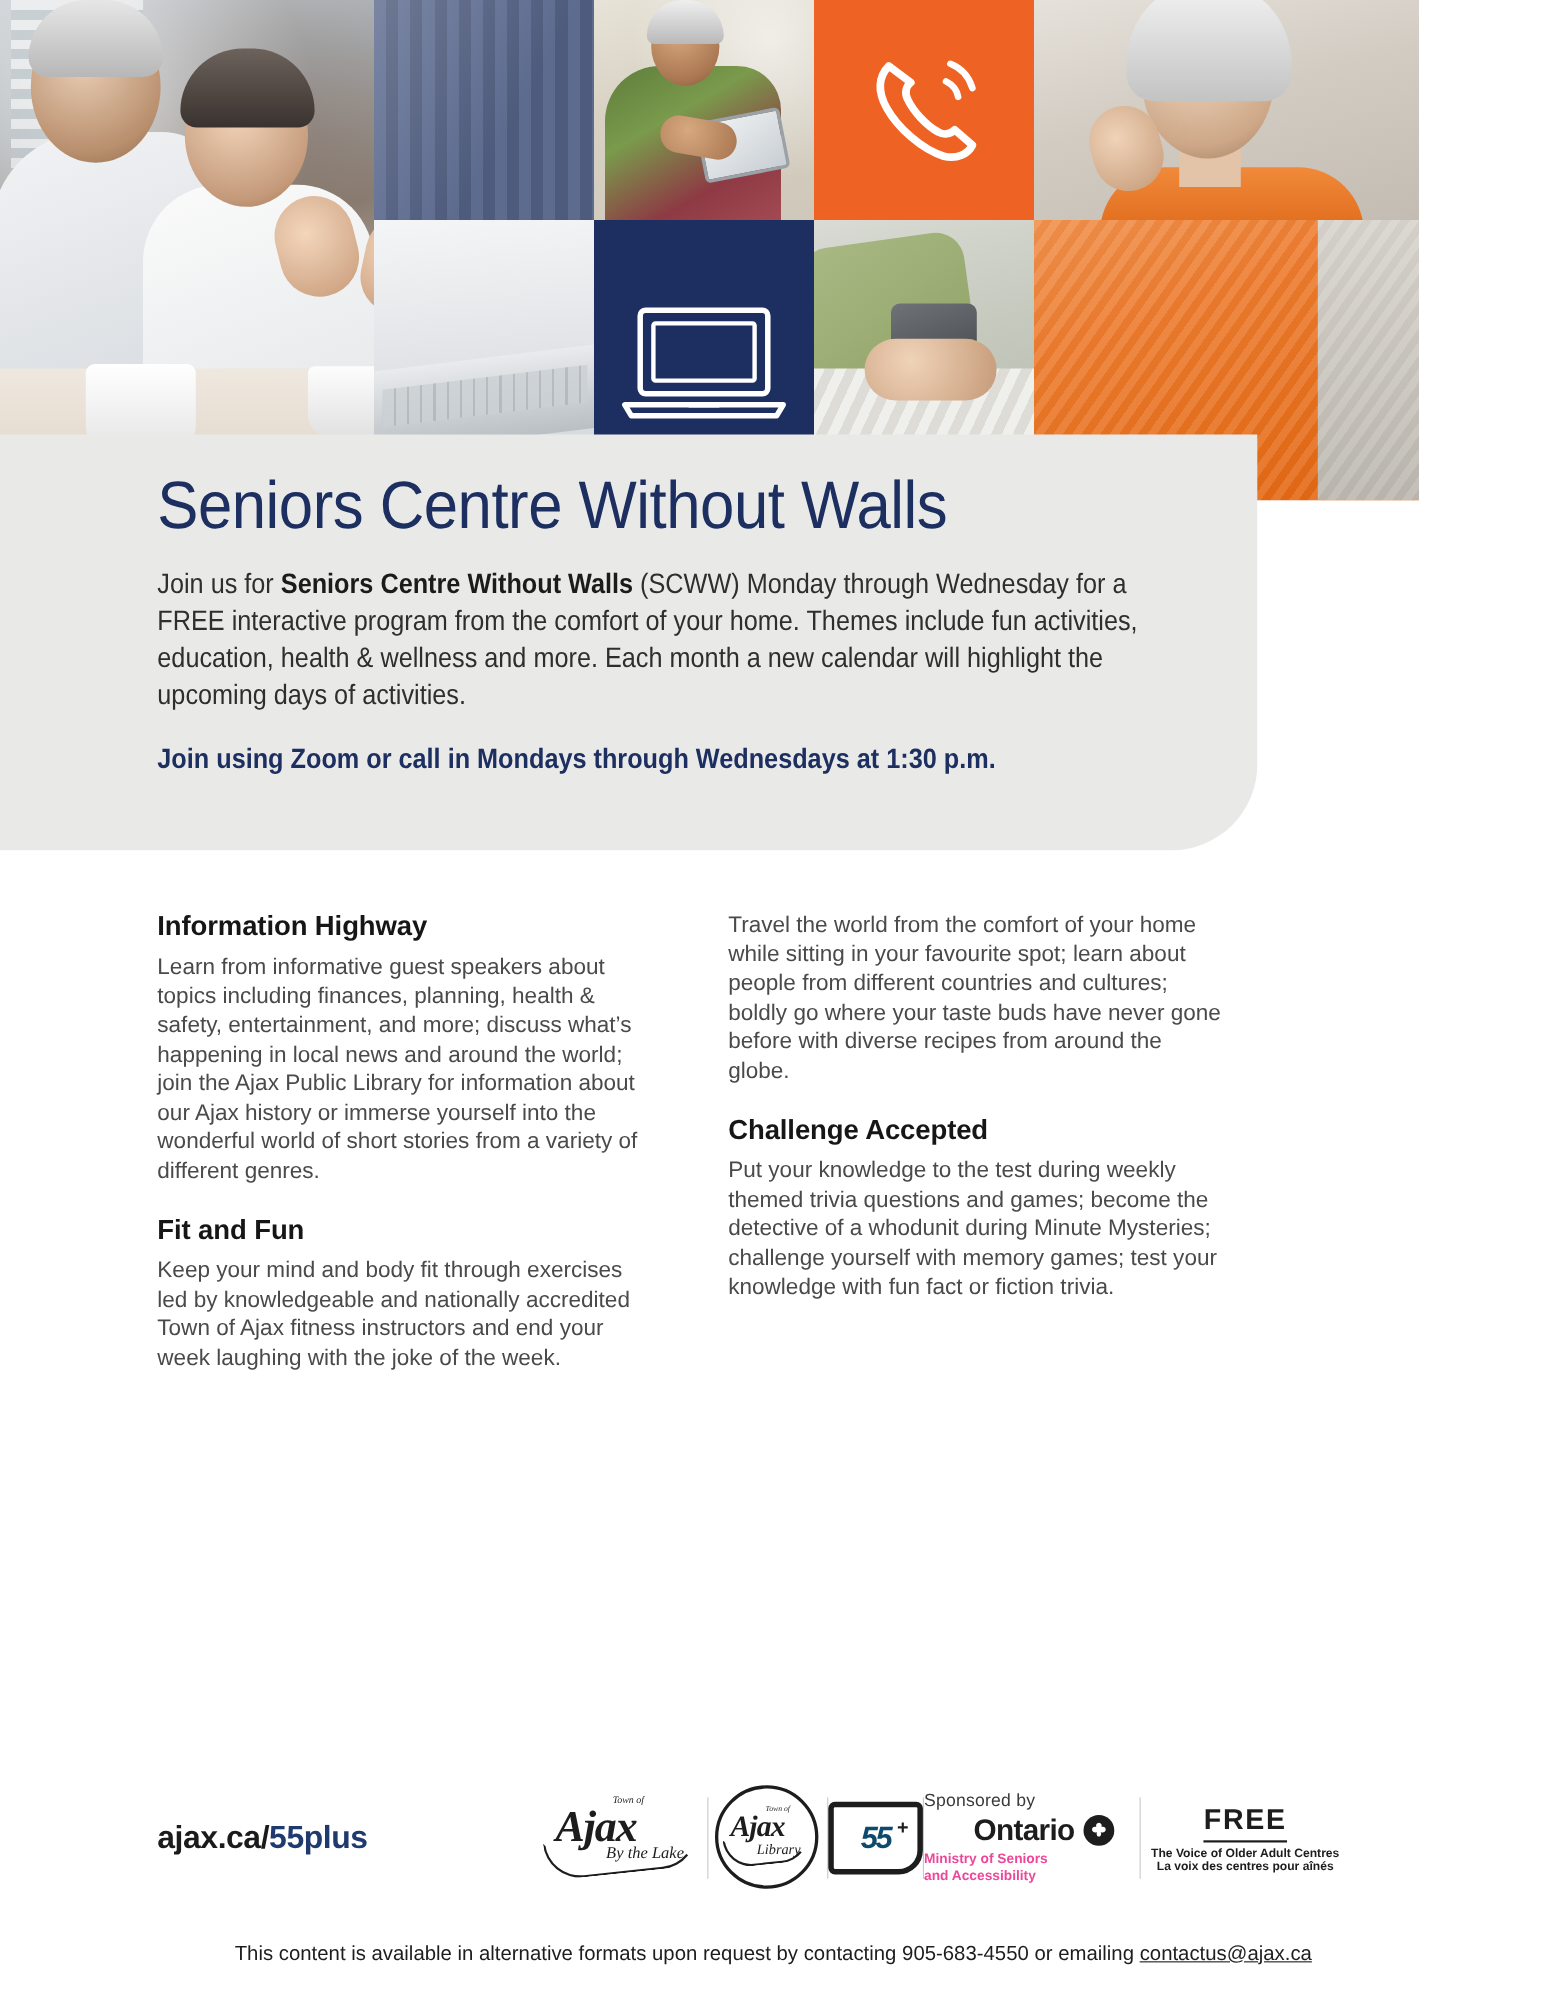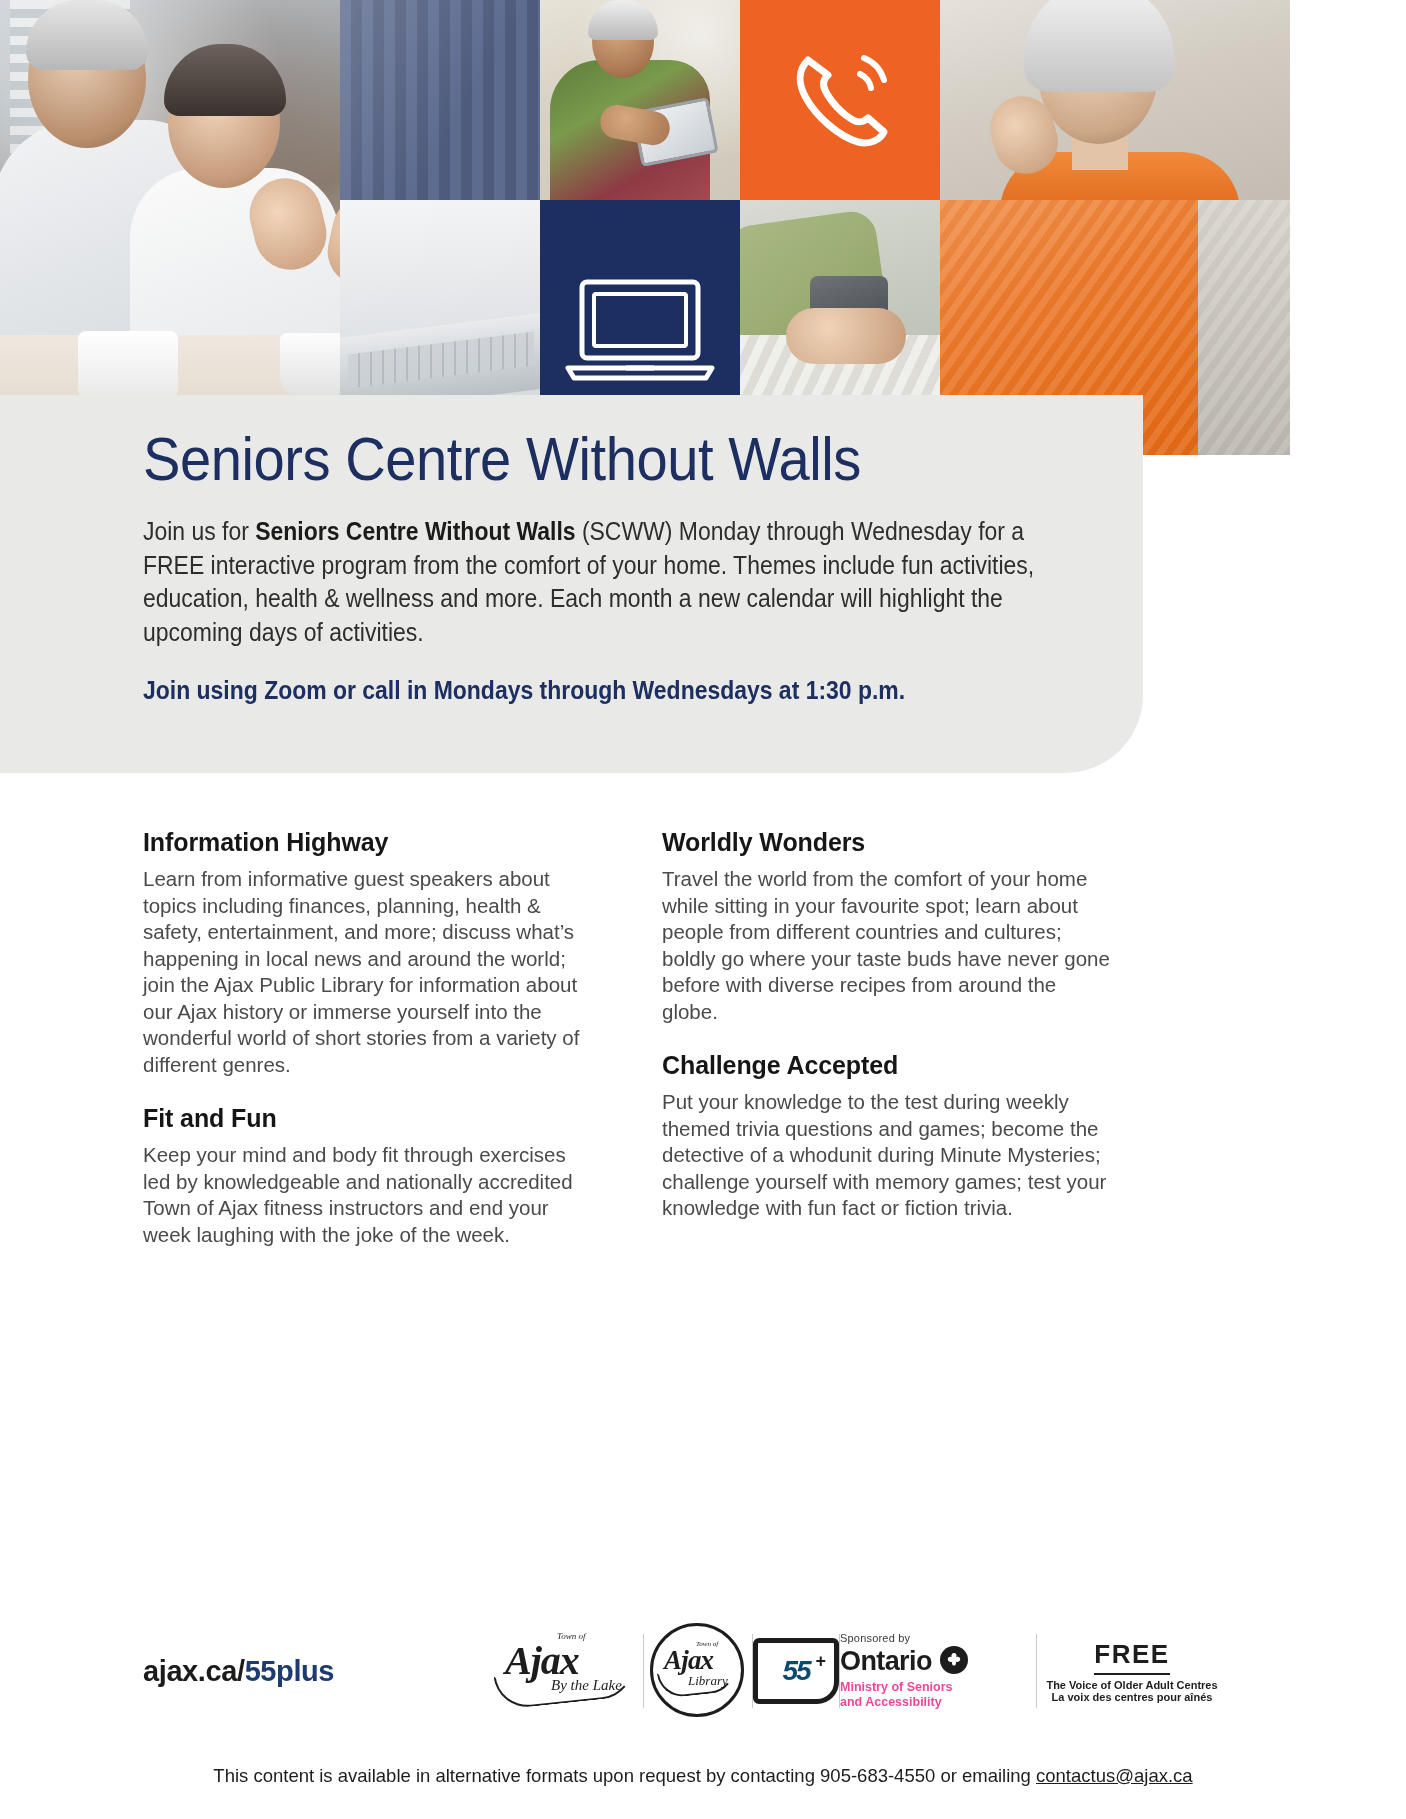--- a/index.html
+++ b/index.html
@@ -288,22 +288,22 @@
   .badge55 .num {
     font-size: 28px; font-weight: 700; font-style: italic; color:#0c4a6e;
     letter-spacing: -2px; line-height: 1;
   }
   .badge55 .plus {
     position:absolute; right: 8px; top: 8px; font-size: 18px; font-weight: 700; color:#1d1d1d;
   }
 
   
   .ontario { width: 196px; }
-  .ontario .sponsored { font-size: 11px; color: #3a3a3a; margin-bottom: 2px; letter-spacing: 0.2px; }
-  .ontario .row { display:flex; gap: 8px; }
+  .ontario .sponsored { font-size: 16px; color: #3a3a3a; margin-bottom: 2px; letter-spacing: 0.2px; }
+  .ontario .row { display:flex; align-items:center; gap: 8px; padding-left: 45px; }
   .ontario .name { font-size: 27px; font-weight: 700; color:#1d1d1d; letter-spacing:-0.6px; }
   .ontario .tril {
     width: 28px; height: 28px; border-radius: 50%; background:#1d1d1d;
     display:flex; align-items:center; justify-content:center;
   }
   .ontario .ministry { font-size: 12.5px; font-weight: 700; color:#ec4899; line-height: 1.22; margin-top: 3px; }
 
   
   .oacao { width: 190px; text-align: center; }
   .oacao .name {
@@ -421,21 +421,20 @@
           <p class="item-body">Learn from informative guest speakers about topics including finances, planning, health &amp; safety, entertainment, and more; discuss what’s happening in local news and around the world; join the Ajax Public Library for information about our Ajax history or immerse yourself into the wonderful world of short stories from a variety of different genres.</p>
         </div>
         <div class="item">
           <h3 class="item-title">Fit and Fun</h3>
           <p class="item-body">Keep your mind and body fit through exercises led by knowledgeable and nationally accredited Town of Ajax fitness instructors and end your week laughing with the joke of the week.</p>
         </div>
       </div>
 
       <div class="col">
         <div class="item">
-          <h3 class="item-title">Worldly Wonders</h3>
           <p class="item-body">Travel the world from the comfort of your home while sitting in your favourite spot; learn about people from different countries and cultures; boldly go where your taste buds have never gone before with diverse recipes from around the globe.</p>
         </div>
         <div class="item">
           <h3 class="item-title">Challenge Accepted</h3>
           <p class="item-body">Put your knowledge to the test during weekly themed trivia questions and games; become the detective of a whodunit during Minute Mysteries; challenge yourself with memory games; test your knowledge with fun fact or fiction trivia.</p>
         </div>
       </div>
 
     </div>
   </div>

